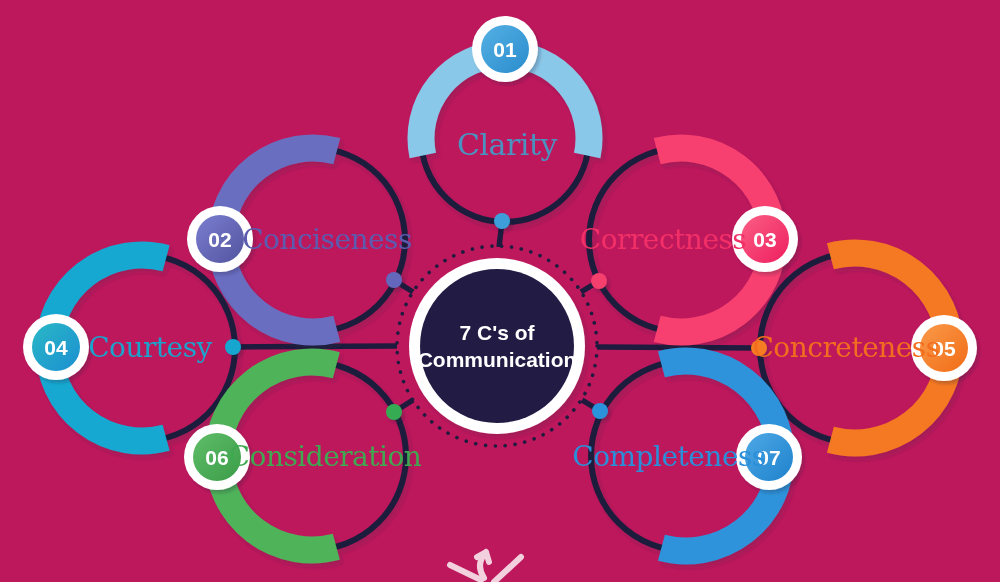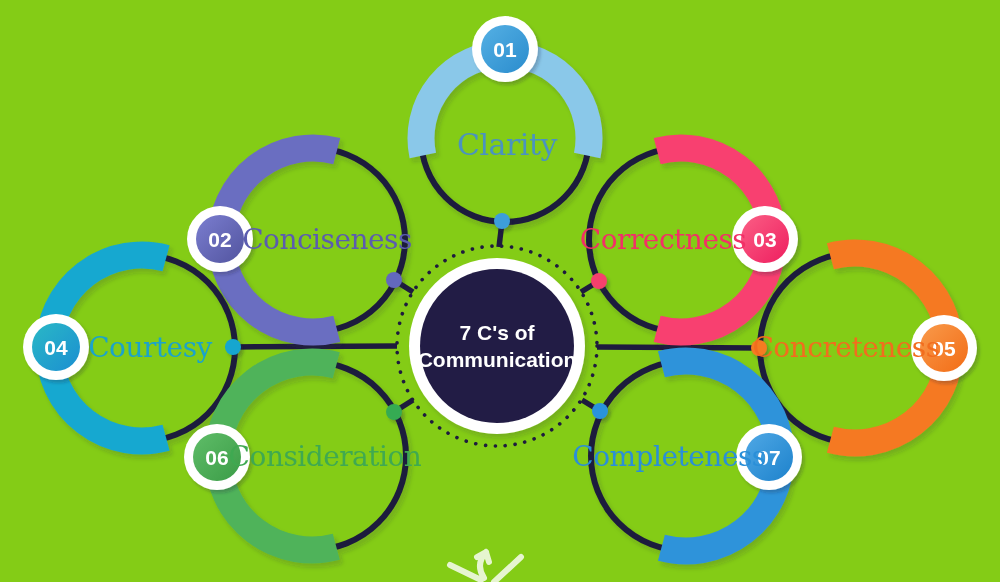--- a/index.html
+++ b/index.html
@@ -1,19 +1,19 @@
 <!DOCTYPE html>
 <html><head>
 <meta charset="utf-8">
 <style>
   html,body{margin:0;padding:0;}
   .stage{
     position:relative;
     width:1000px;height:582px;
-    background:#84cc16;
+    background:#be185d;
     overflow:hidden;
     font-family:"Liberation Sans","DejaVu Sans",sans-serif;
   }
   svg{display:block}
   .item-label{
     font-family:"DejaVu Serif","Liberation Serif",serif;
     font-size:28px;
     letter-spacing:-0.5px;
   }
   .label-clarity{font-size:30px;}

